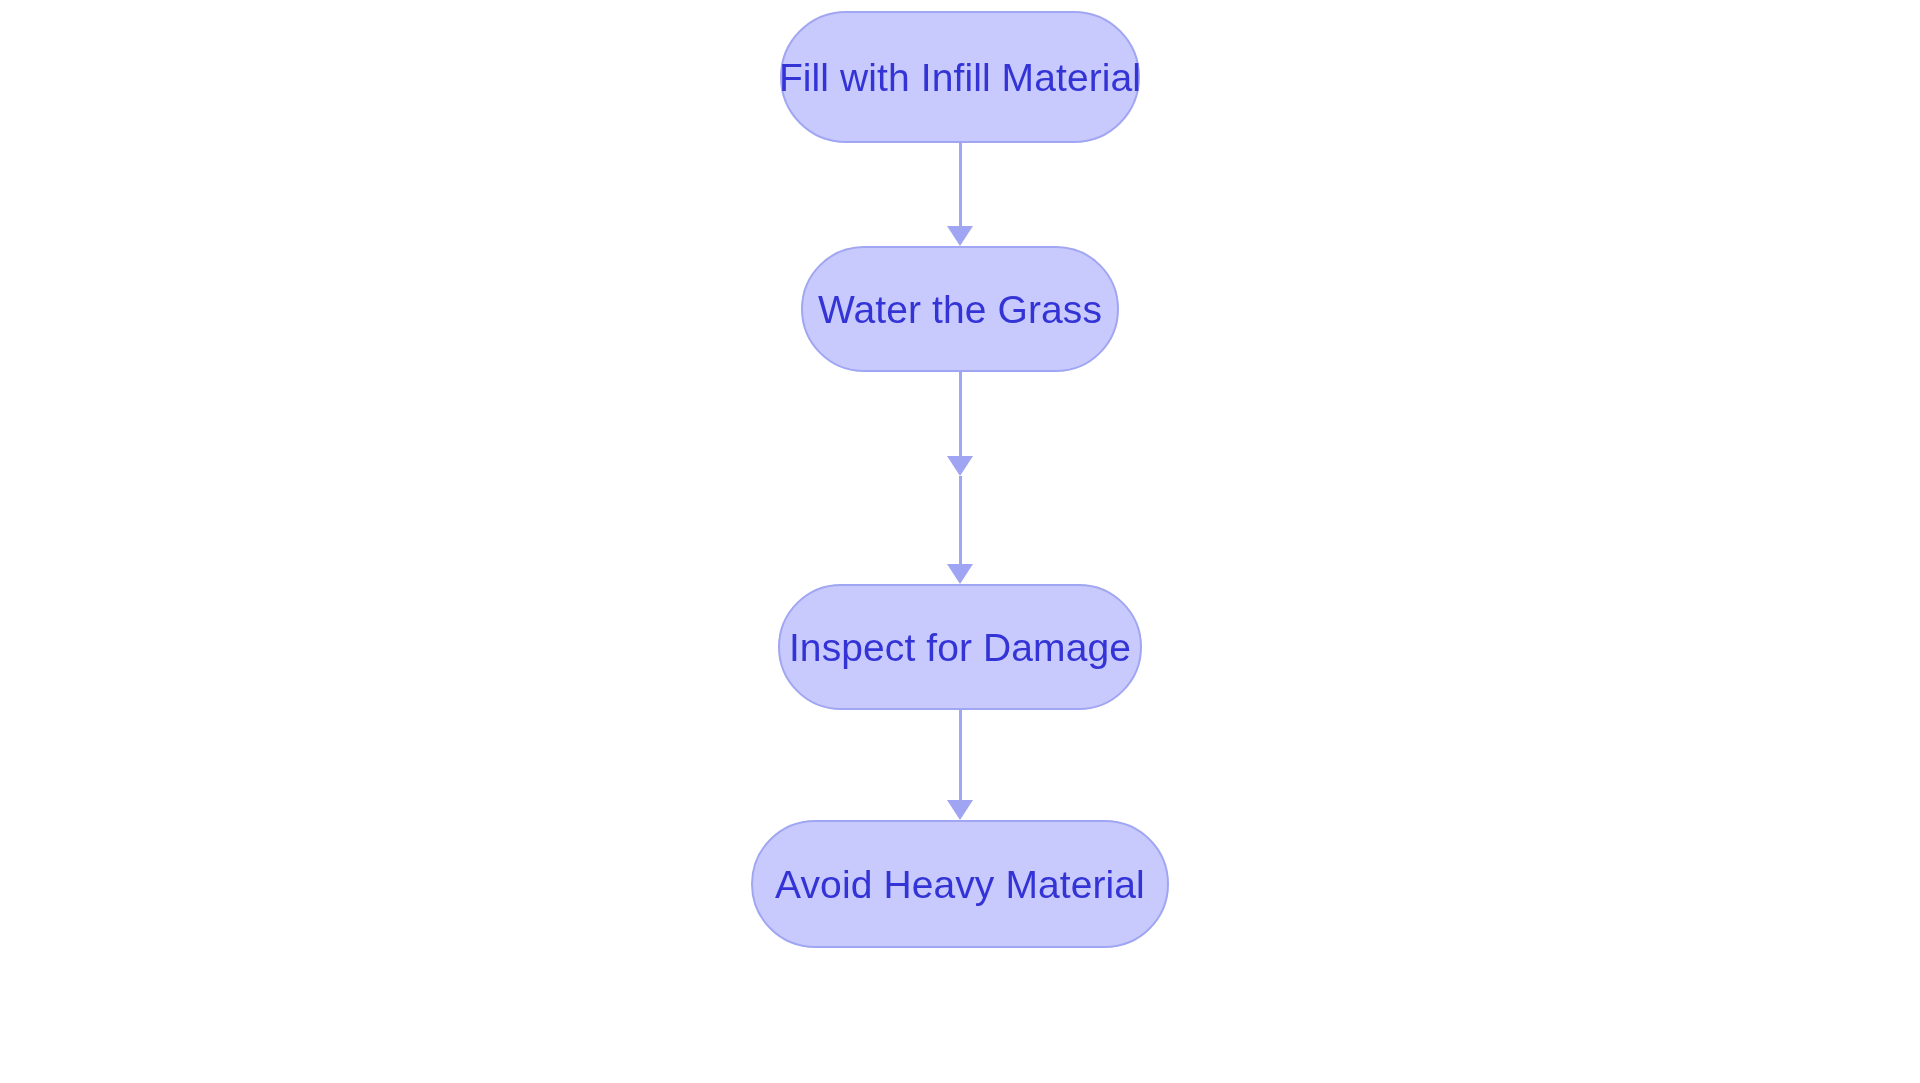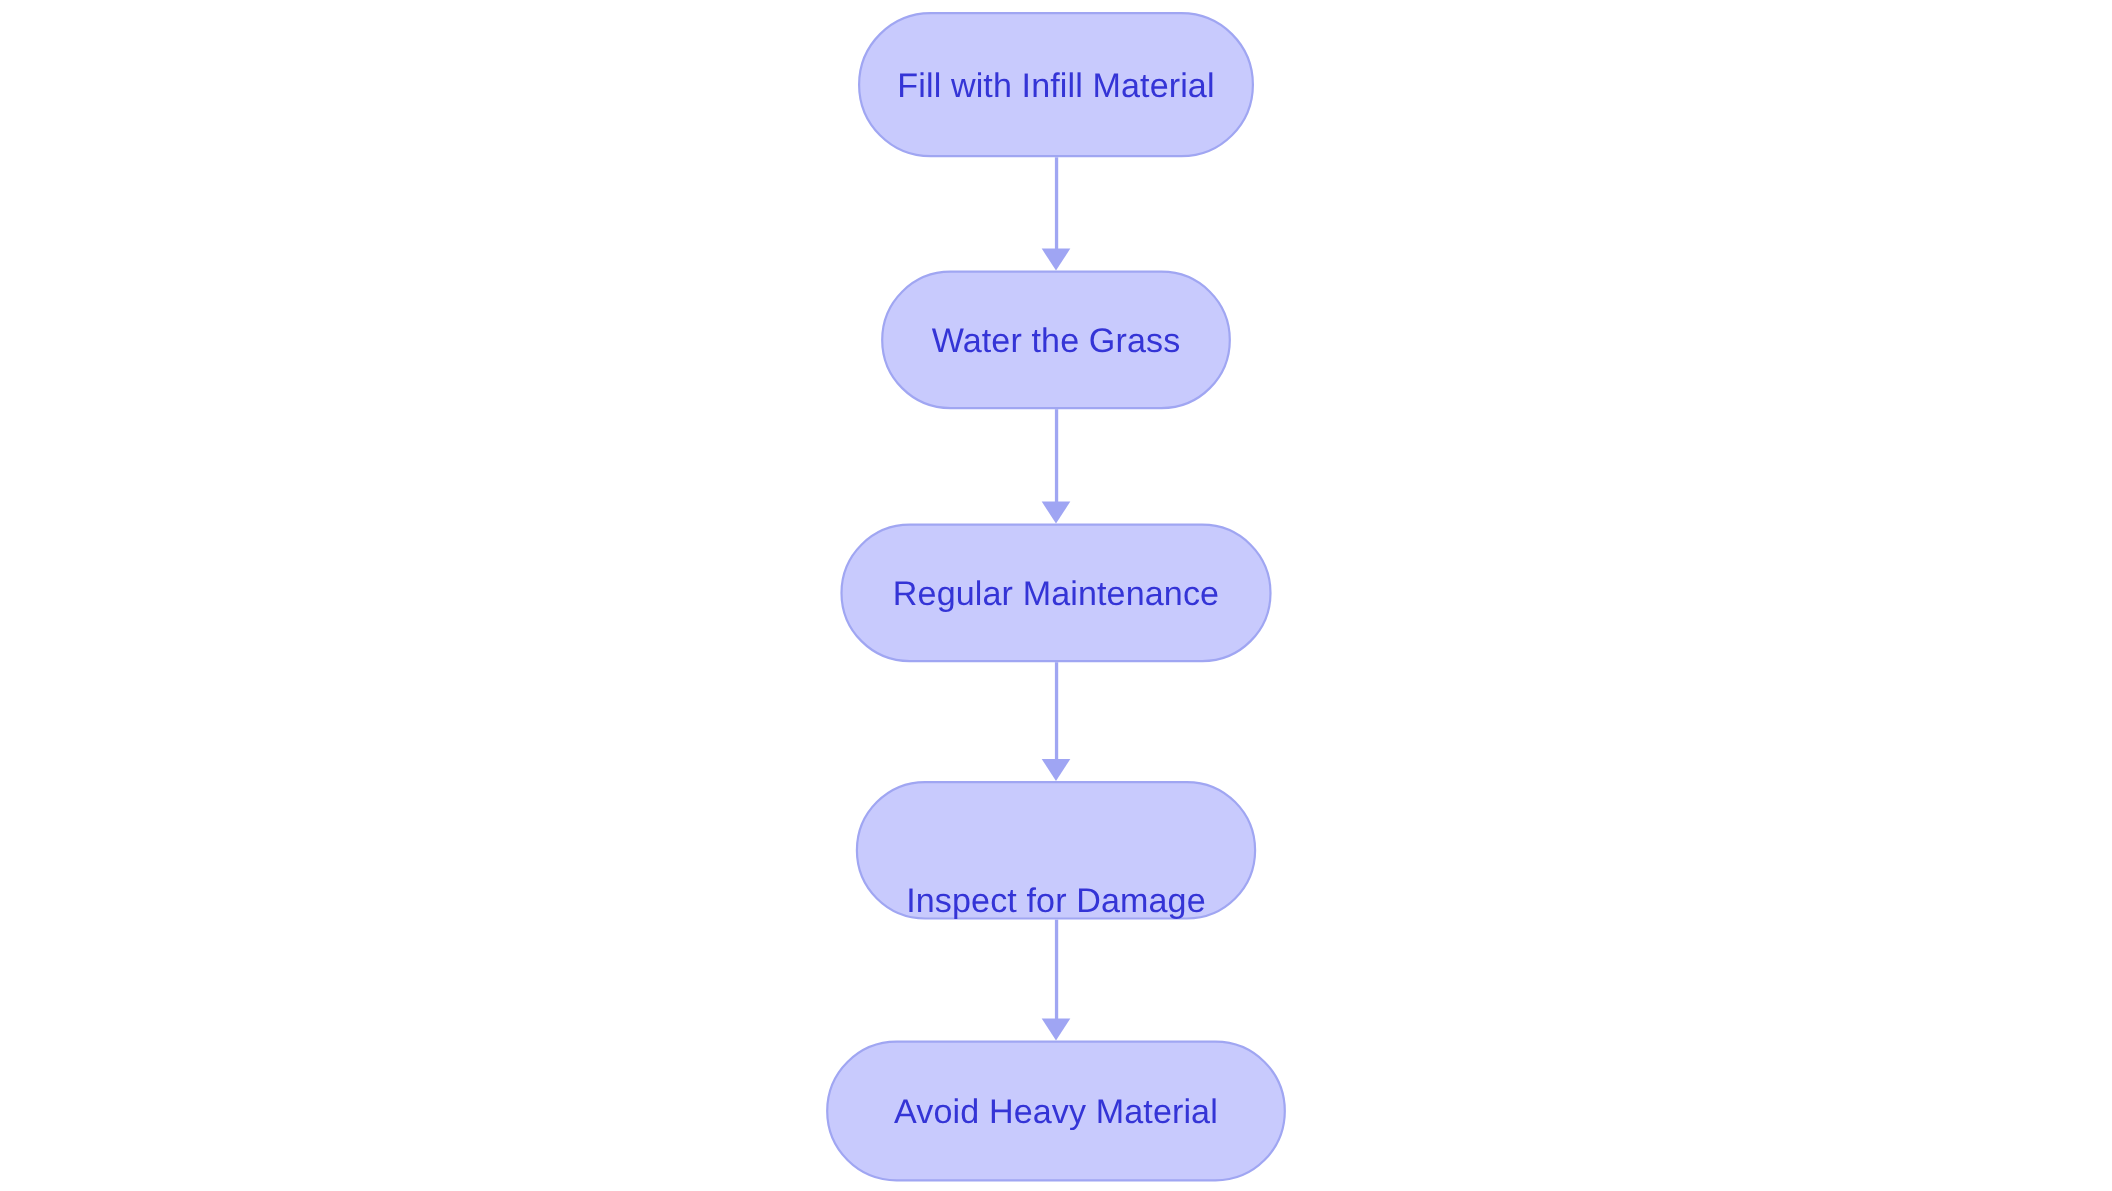--- a/index.html
+++ b/index.html
@@ -39,32 +39,32 @@
     justify-content: center;
     background: #c8cafd;
     border: 2px solid #a0a6f2;
     border-radius: 9999px;
     color: #3434d6;
     white-space: nowrap;
     user-select: none;
   }
 
   .node-label {
-    font-size: 31px;
+    font-size: 39px;
     line-height: 1;
     letter-spacing: 0.1px;
     color: #3434d6;
     font-weight: 400;
   }
 
   
   .node-1 { width: 360px; height: 132px; margin-top: 11px; }
   .node-2 { width: 318px; height: 126px; }
   .node-3 { width: 392px; height: 126px; }
-  .node-4 { width: 364px; height: 126px; align-items: flex-end; }
+  .node-4 { width: 364px; height: 126px; }
   .node-5 { width: 418px; height: 128px; }
 
   .connector {
     position: relative;
     width: 26px;
     display: flex;
     flex-direction: column;
     align-items: center;
     justify-content: flex-start;
   }
@@ -105,23 +105,20 @@
 
     <div class="node node-2">
       <span class="node-label">Water the Grass</span>
     </div>
 
     <div class="connector connector-2">
       <div class="connector-line"></div>
       <div class="arrow-head"></div>
     </div>
 
-    <div class="node node-3">
-      <span class="node-label">Regular Maintenance</span>
-    </div>
 
     <div class="connector connector-3">
       <div class="connector-line"></div>
       <div class="arrow-head"></div>
     </div>
 
     <div class="node node-4">
       <span class="node-label">Inspect for Damage</span>
     </div>
 

